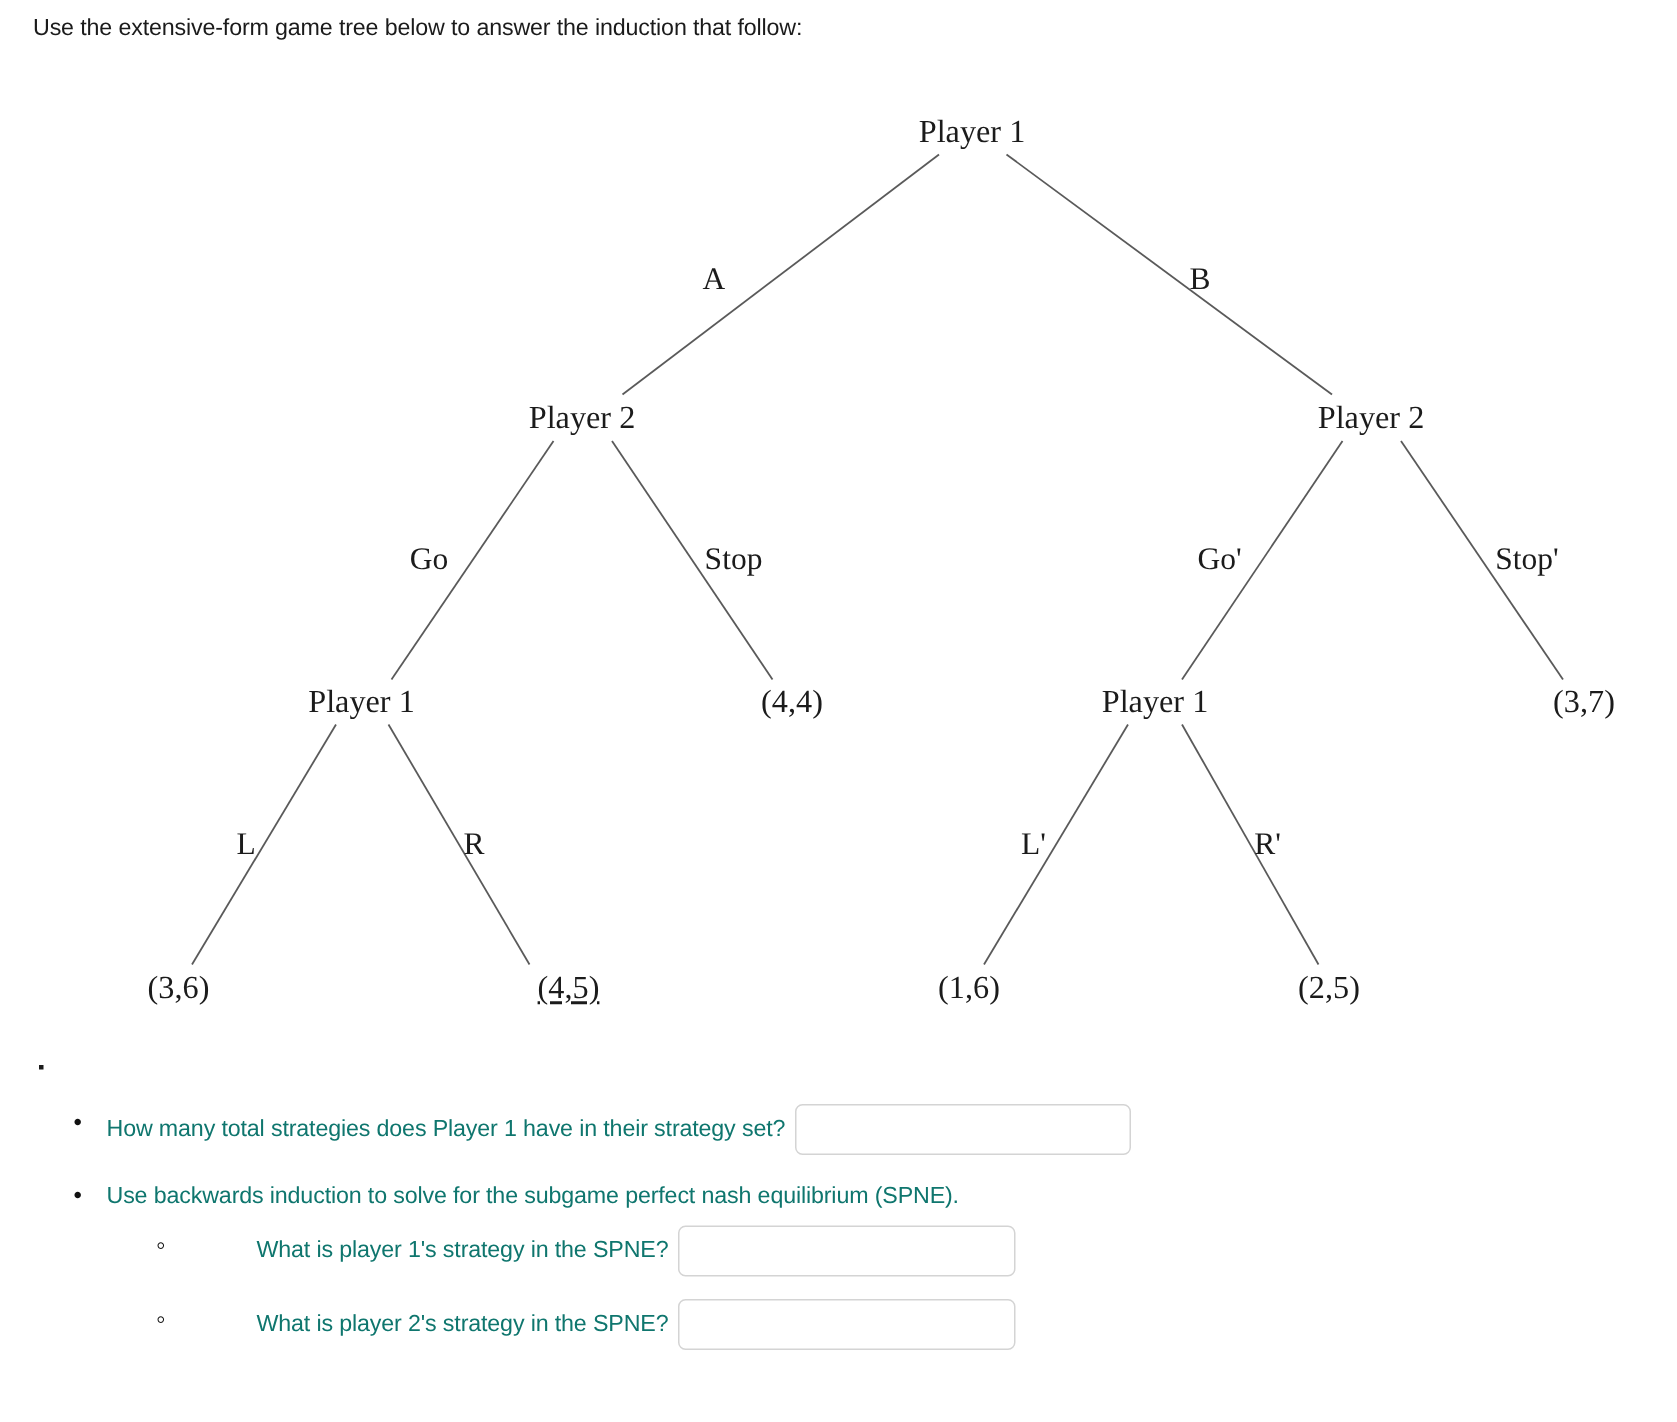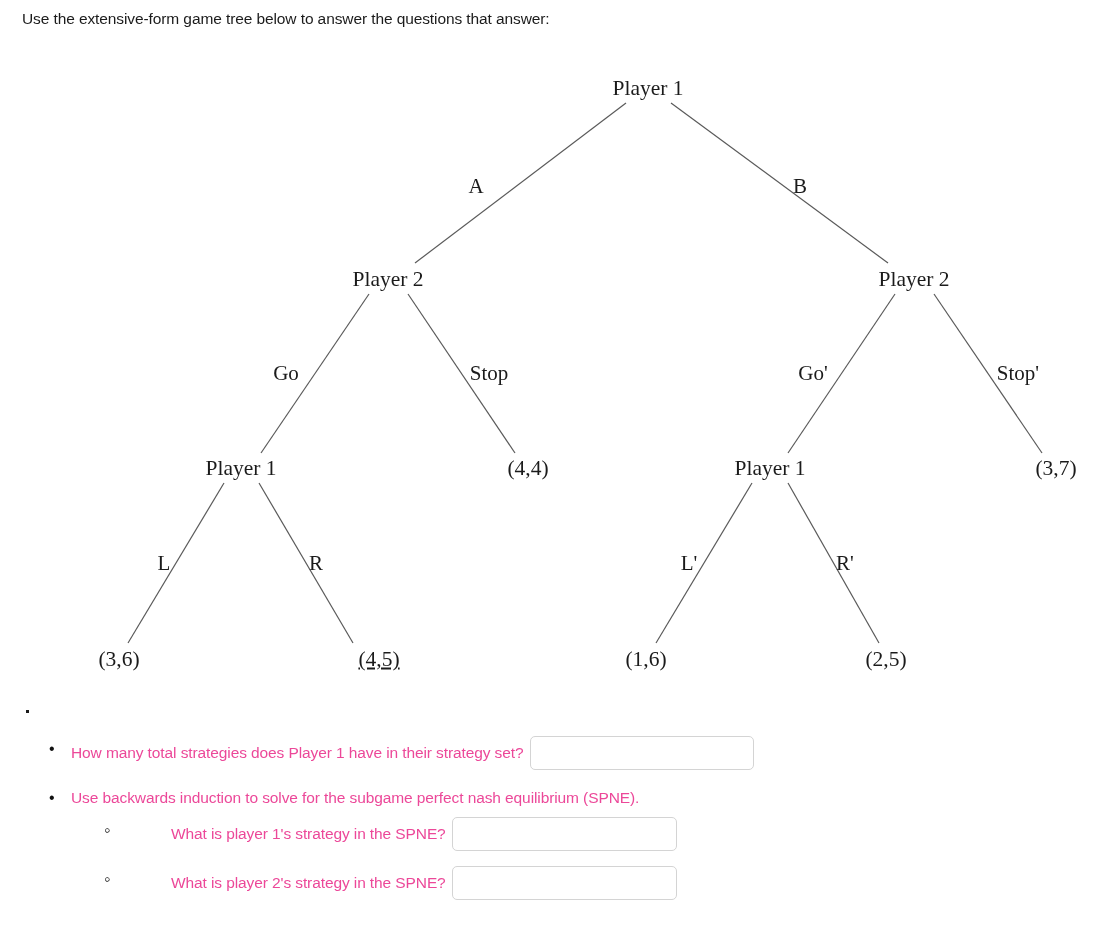--- a/index.html
+++ b/index.html
@@ -78,21 +78,21 @@
     font-size: 16px;
     line-height: 26px;
     color: #111;
     text-align: left;
   }
   .bullet.disc::before { content: "\2022"; }
   .bullet.circle::before { content: "\25E6"; font-size: 18px; }
   .q-text {
     font-size: 15.5px;
     line-height: 26px;
-    color: #ec4899;
+    color: #0f766e;
     letter-spacing: -0.1px;
     white-space: nowrap;
   }
   .answer-box {
     display: inline-block;
     box-sizing: border-box;
     margin-left: 6px;
     height: 34px;
     background: #ffffff;
     border: 1px solid #d4d4d4;
@@ -104,21 +104,21 @@
     padding: 0 8px;
   }
   .answer-box.w-narrow { width: 224px; }
   .answer-box.w-wide { width: 225px; }
   .q-row-inline { display: flex; align-items: center; }
   .spacer-row { height: 9px; }
 </style>
 </head>
 <body>
 
-<div id="prompt-text">Use the extensive-form game tree below to answer the questions that answer:</div>
+<div id="prompt-text">Use the extensive-form game tree below to answer the induction that follow:</div>
 
 <div id="game-tree">
   <svg id="tree-svg" width="1118" height="660">
       <line x1="578" y1="48" x2="367" y2="208" stroke="#5a5a5a" stroke-width="1.2"></line>
       <line x1="623" y1="48" x2="840" y2="208" stroke="#5a5a5a" stroke-width="1.2"></line>
       <line x1="321" y1="239" x2="213" y2="398" stroke="#5a5a5a" stroke-width="1.2"></line>
       <line x1="360" y1="239" x2="467" y2="398" stroke="#5a5a5a" stroke-width="1.2"></line>
       <line x1="847" y1="239" x2="740" y2="398" stroke="#5a5a5a" stroke-width="1.2"></line>
       <line x1="886" y1="239" x2="994" y2="398" stroke="#5a5a5a" stroke-width="1.2"></line>
       <line x1="176" y1="428" x2="80" y2="588" stroke="#5a5a5a" stroke-width="1.2"></line>

